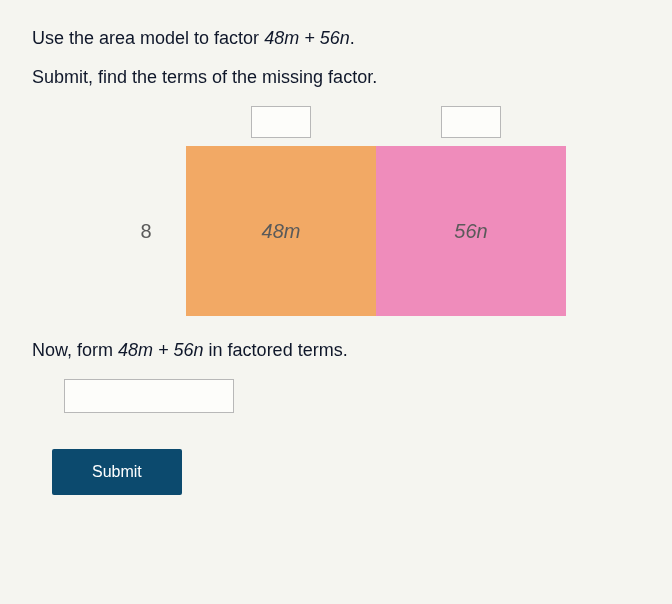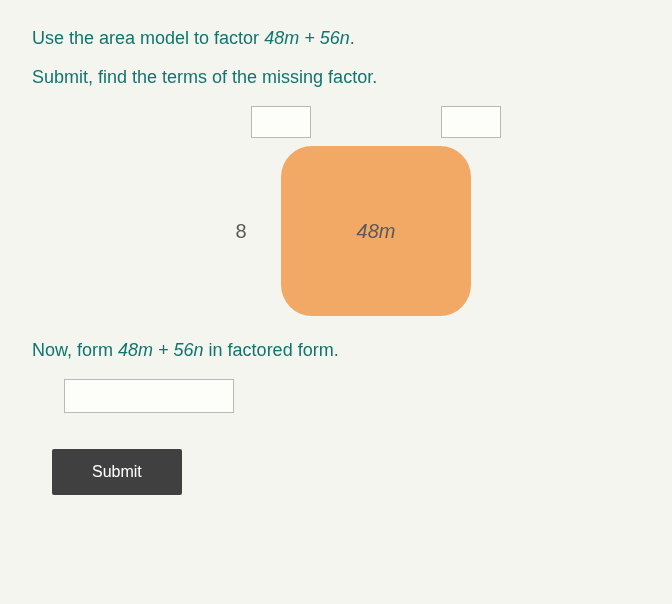--- a/index.html
+++ b/index.html
@@ -10,21 +10,21 @@
     body {
       font-family: -apple-system, BlinkMacSystemFont, "Segoe UI", Arial, sans-serif;
       background: #f5f5f0;
       width: 672px;
       height: 604px;
       padding: 28px 32px;
       color: #6b6b6b;
     }
     .instruction {
       font-size: 18px;
-      color: #0f766e;
+      color: #0f172a;
       margin-bottom: 18px;
     }
     .instruction .expr {
       font-style: italic;
     }
     .area-model-wrap {
       display: flex;
       flex-direction: column;
       align-items: center;
       margin-top: 10px;
@@ -59,40 +59,39 @@
     }
     .tile {
       width: 190px;
       height: 170px;
       display: flex;
       align-items: center;
       justify-content: center;
       font-size: 20px;
       font-style: italic;
       color: #5a5a5a;
-      border-radius: 31px;
     }
     .tile-orange {
       background: #f2a965;
     }
     .tile-pink {
       background: #ef8cbb;
     }
     .factored-input {
       width: 170px;
       height: 34px;
       border: 1px solid #b8b8b8;
       background: #fdfdfa;
       margin-left: 32px;
       margin-top: 12px;
       margin-bottom: 36px;
       display: block;
     }
     .submit-btn {
-      background: #404040;
+      background: #0c4a6e;
       color: #ffffff;
       border: none;
       padding: 14px 40px;
       font-size: 16px;
       margin-left: 20px;
       cursor: pointer;
       border-radius: 2px;
     }
   </style>
 </head>
@@ -113,25 +112,28 @@
     </div>
     <div class="top-input-cell">
       <span class="input-box"></span>
     </div>
   </div>
   <div class="model-row">
     <div class="side-label">8</div>
     <div class="tile tile-orange">
       <span>48m</span>
     </div>
+    <div class="tile tile-pink">
+      <span>56n</span>
+    </div>
   </div>
 </div>
 
 <p class="instruction">
-  <span>Now, form </span><span class="expr">48m + 56n</span><span> in factored form.</span>
+  <span>Now, form </span><span class="expr">48m + 56n</span><span> in factored terms.</span>
 </p>
 
 <span class="factored-input"></span>
 
 <button class="submit-btn">Submit</button>
 
 
 
 
 </body></html>

